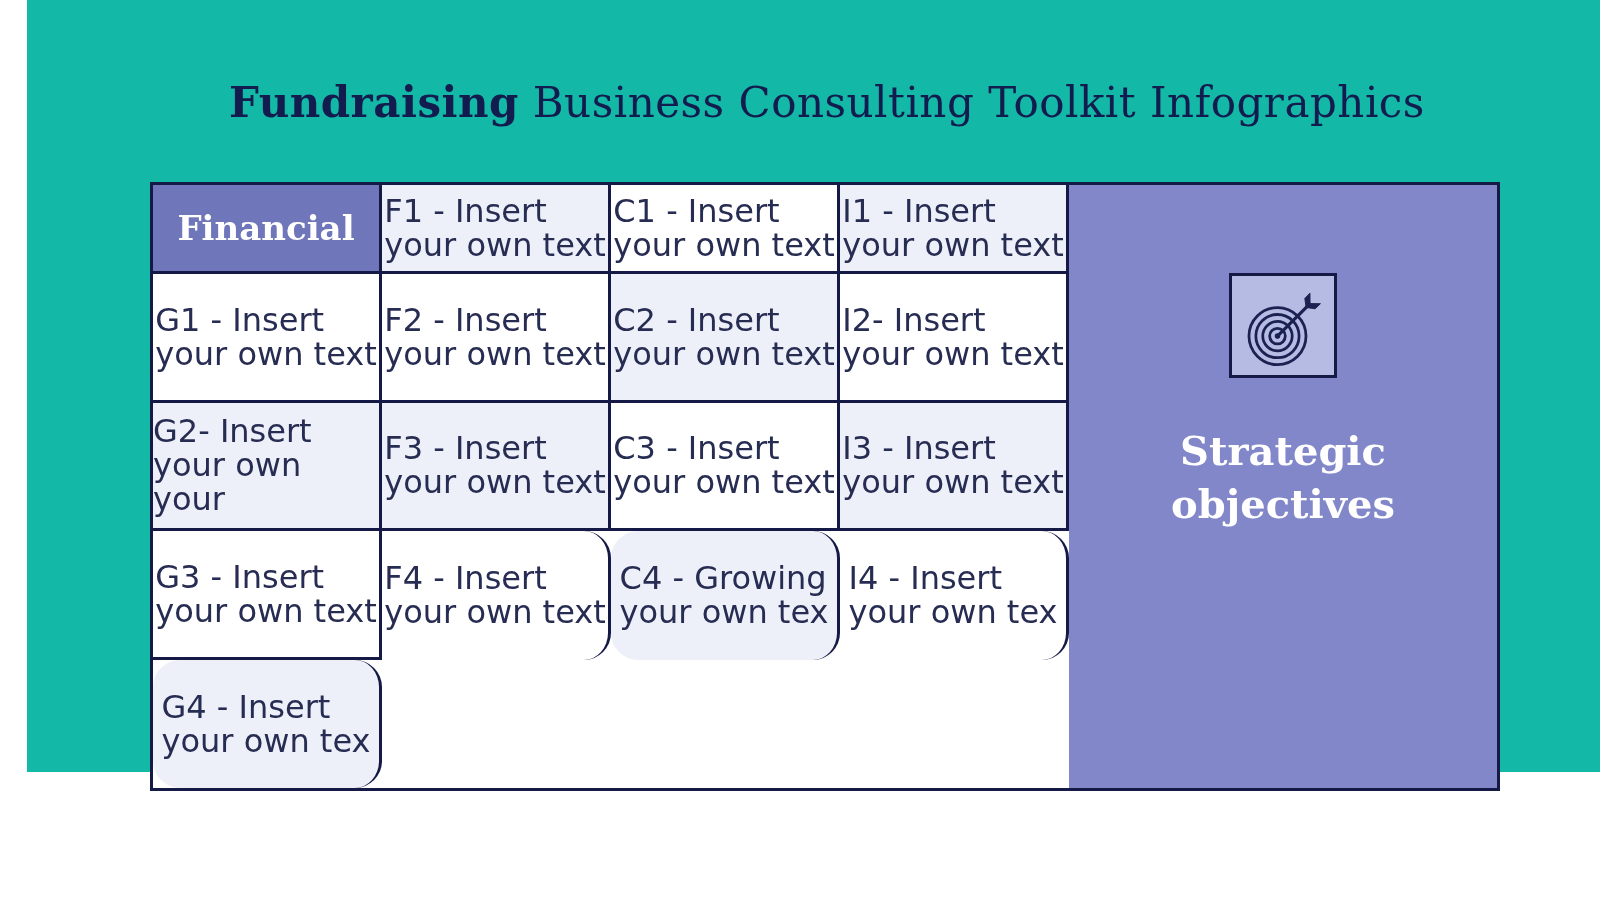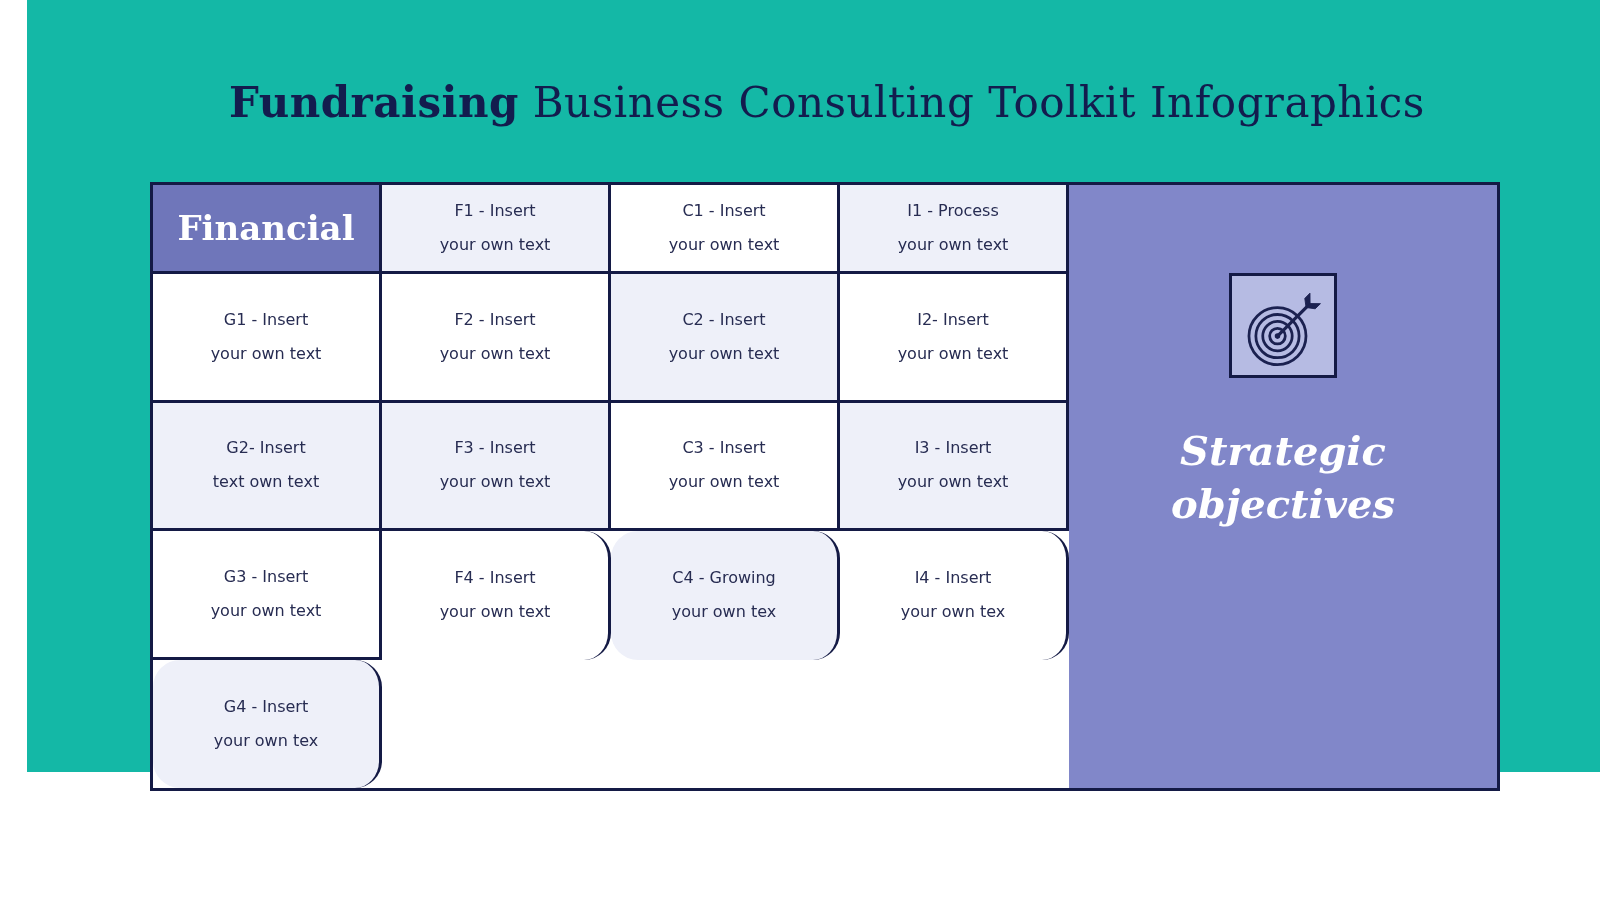--- a/index.html
+++ b/index.html
@@ -50,46 +50,44 @@
     grid-template-columns: 229px 229px 229px 229px;
     grid-template-rows: 89px 1fr 1fr 1fr 1fr;
   }
   .cell {
     box-sizing: border-box;
     border-right: 3px solid #141a45;
     border-bottom: 3px solid #141a45;
     display: flex;
     align-items: center;
     justify-content: center;
-    text-align: center;
     white-space: pre-line;
   }
   .cell.last-row { border-bottom: none; border-radius: 27px; }
   .header-cell {
     background: #6f76ba;
     color: #ffffff;
     font-family: "DejaVu Serif", "Liberation Serif", serif;
     font-weight: 700;
     font-size: 34px;
   }
   .body-cell {
     background: #ffffff;
     color: #272c52;
-    font-size: 16px;
+    font-size: 32px;
     line-height: 34px;
   }
   .body-cell.alt { background: #eef0f9; }
 
   .panel {
     flex: 1;
     background: #8187c9;
     display: flex;
     flex-direction: column;
     align-items: center;
-    font-style: italic;
   }
   .icon-tile {
     margin-top: 88px;
     width: 108px;
     height: 105px;
     box-sizing: border-box;
     border: 3px solid #141a45;
     background: #b6bbe3;
     display: flex;
     align-items: center;
@@ -116,33 +114,33 @@
 
   <div class="board">
     <div class="grid">
 
       <div class="cell header-cell">Financial</div>
 
       <div class="cell body-cell alt">F1 - Insert
 your own text</div>
       <div class="cell body-cell">C1 - Insert
 your own text</div>
-      <div class="cell body-cell alt">I1 - Process
+      <div class="cell body-cell alt">I1 - Insert
 your own text</div>
       <div class="cell body-cell">G1 - Insert
 your own text</div>
 
       <div class="cell body-cell">F2 - Insert
 your own text</div>
       <div class="cell body-cell alt">C2 - Insert
 your own text</div>
       <div class="cell body-cell">I2- Insert
 your own text</div>
       <div class="cell body-cell alt">G2- Insert
-text own text</div>
+your own your</div>
 
       <div class="cell body-cell alt">F3 - Insert
 your own text</div>
       <div class="cell body-cell">C3 - Insert
 your own text</div>
       <div class="cell body-cell alt">I3 - Insert
 your own text</div>
       <div class="cell body-cell">G3 - Insert
 your own text</div>
 

